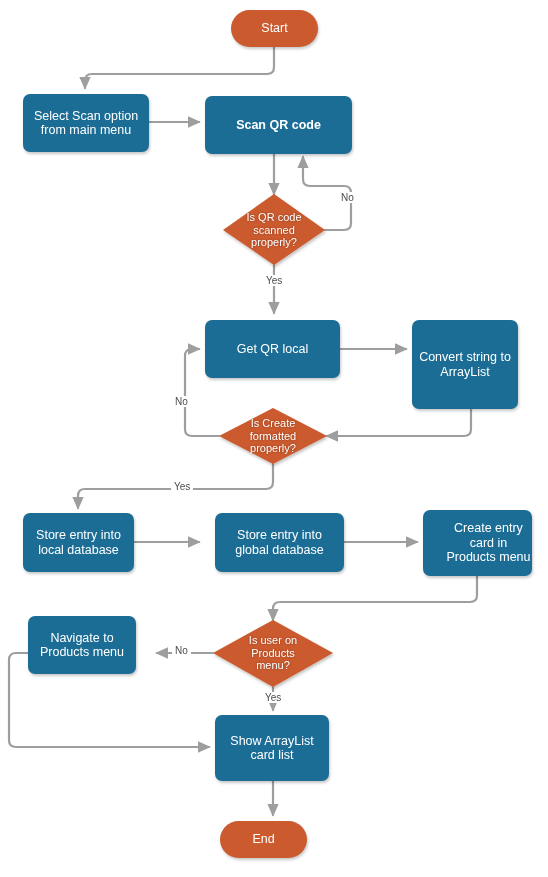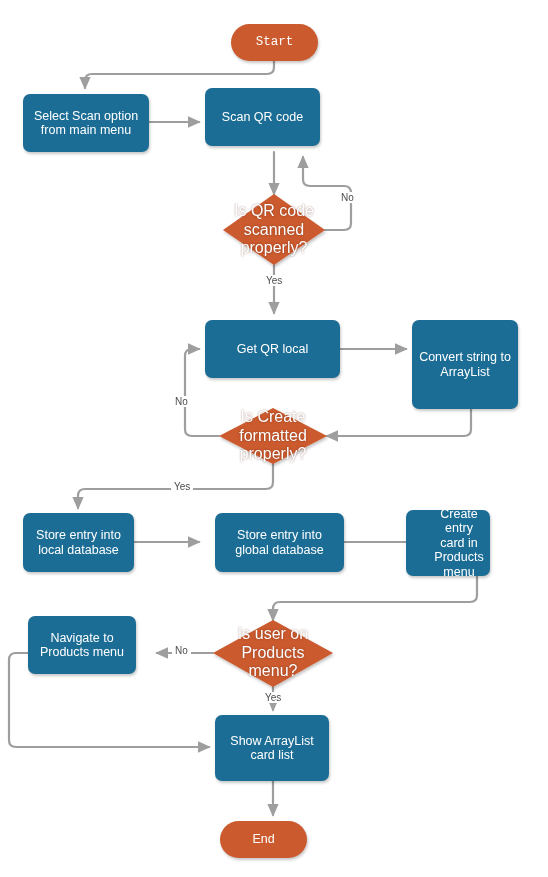--- a/index.html
+++ b/index.html
@@ -28,21 +28,21 @@
     box-shadow:1px 2px 3px rgba(0,0,0,0.22);
   }
   .terminator{
     background:#cb5a2e;
     border-radius:999px;
     font-size:12.5px;
     box-shadow:1px 2px 3px rgba(0,0,0,0.22);
   }
   .decision{
     background:transparent;
-    font-size:16px;
+    font-size:11px;
     pointer-events:none;
   }
   .decision .dlabel{
     position:relative;z-index:4;
     color:#ffffff;
     text-shadow:0 0 2px rgba(90,30,10,0.55);
   }
   .edge-label{
     position:absolute;
     font-size:10px;
@@ -102,30 +102,30 @@
     <path d="M 273 781 L 273 815" marker-end="url(#arrow)"></path>
   </g>
 
   <g filter="url(#shadow)">
     <polygon points="274,194 325,230 274,265 223,230" fill="#cb5a2e"></polygon>
     <polygon points="273,408 327,436 273,464 219,436" fill="#cb5a2e"></polygon>
     <polygon points="273,620 333,653 273,687 213,653" fill="#cb5a2e"></polygon>
   </g>
 </svg>
 
-<div class="node terminator" style="left:231px;top:24px;width:87px;height:37px;font-family:Liberation Mono, monospace;">
+<div class="node terminator" style="left:231px;top:10px;width:87px;height:37px;">
   <span>Start</span>
 </div>
 
 <div class="node process" style="left:23px;top:94px;width:126px;height:58px;">
   <span>Select Scan option
 from main menu</span>
 </div>
 
-<div class="node process" style="left:205px;top:88px;width:115px;height:58px;">
+<div class="node process" style="left:205px;top:96px;width:147px;height:58px;font-weight:bold;">
   <span>Scan QR code</span>
 </div>
 
 <div class="node decision" style="left:214px;top:204px;width:120px;height:52px;">
   <span class="dlabel">Is QR code
 scanned
 properly?</span>
 </div>
 
 <div class="node process" style="left:205px;top:320px;width:135px;height:58px;">
@@ -146,21 +146,21 @@
 <div class="node process" style="left:23px;top:513px;width:111px;height:59px;">
   <span>Store entry into
 local database</span>
 </div>
 
 <div class="node process" style="left:215px;top:513px;width:129px;height:59px;">
   <span>Store entry into
 global database</span>
 </div>
 
-<div class="node process" style="left:406px;top:510px;width:84px;height:66px;padding-left:22px;">
+<div class="node process" style="left:423px;top:510px;width:109px;height:66px;padding-left:22px;">
   <span>Create entry
 card in
 Products menu</span>
 </div>
 
 <div class="node decision" style="left:218px;top:629px;width:110px;height:48px;">
   <span class="dlabel">Is user on
 Products
 menu?</span>
 </div>

